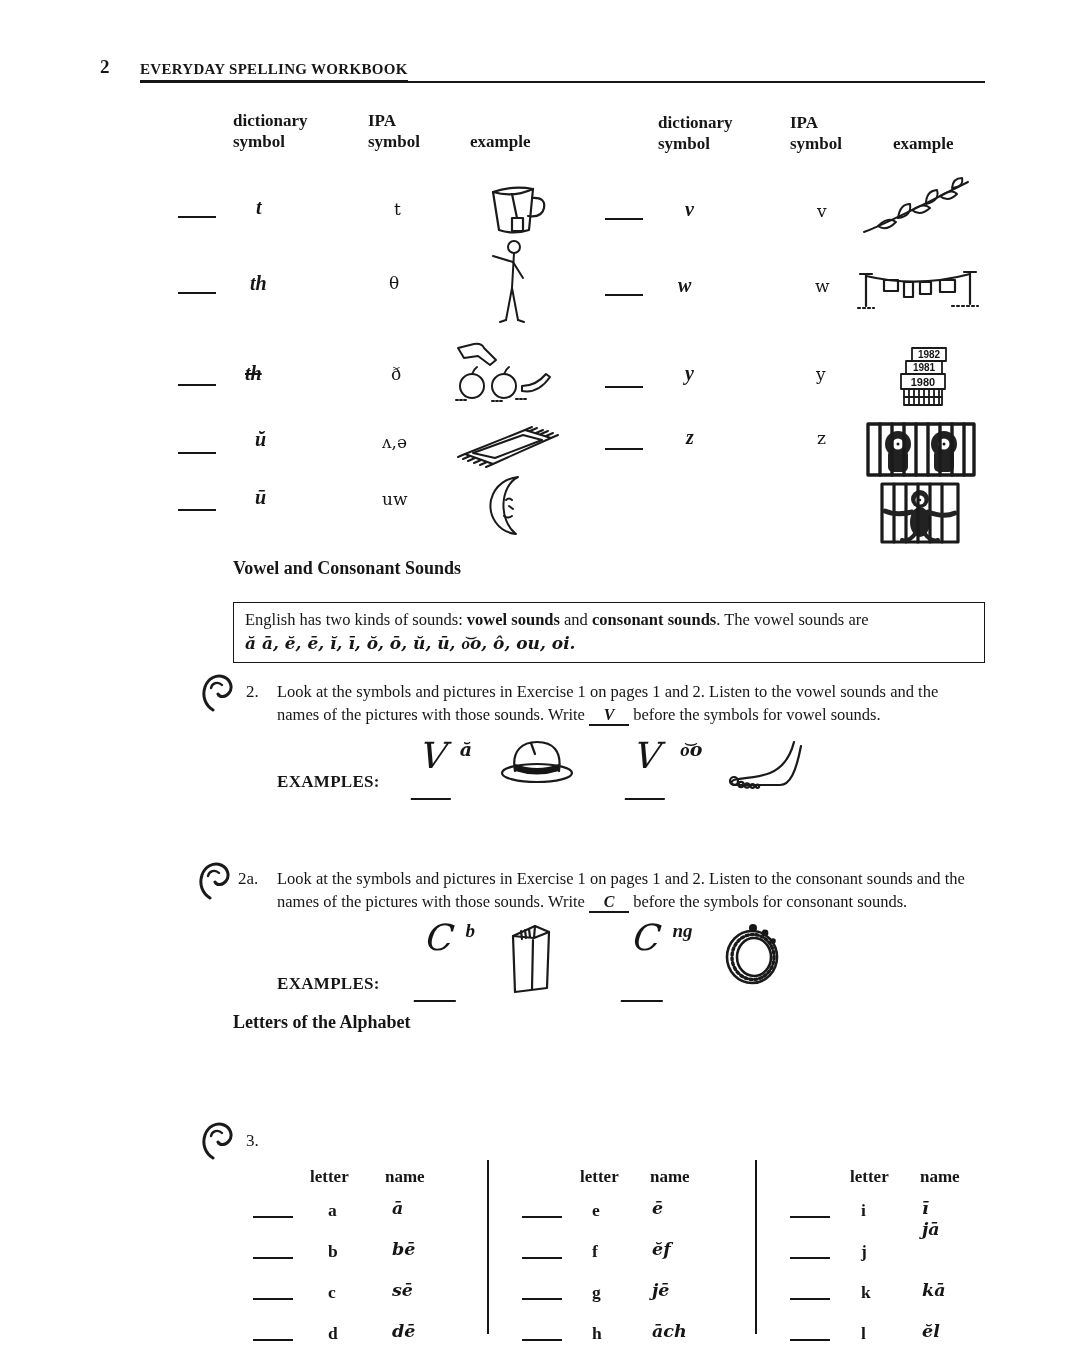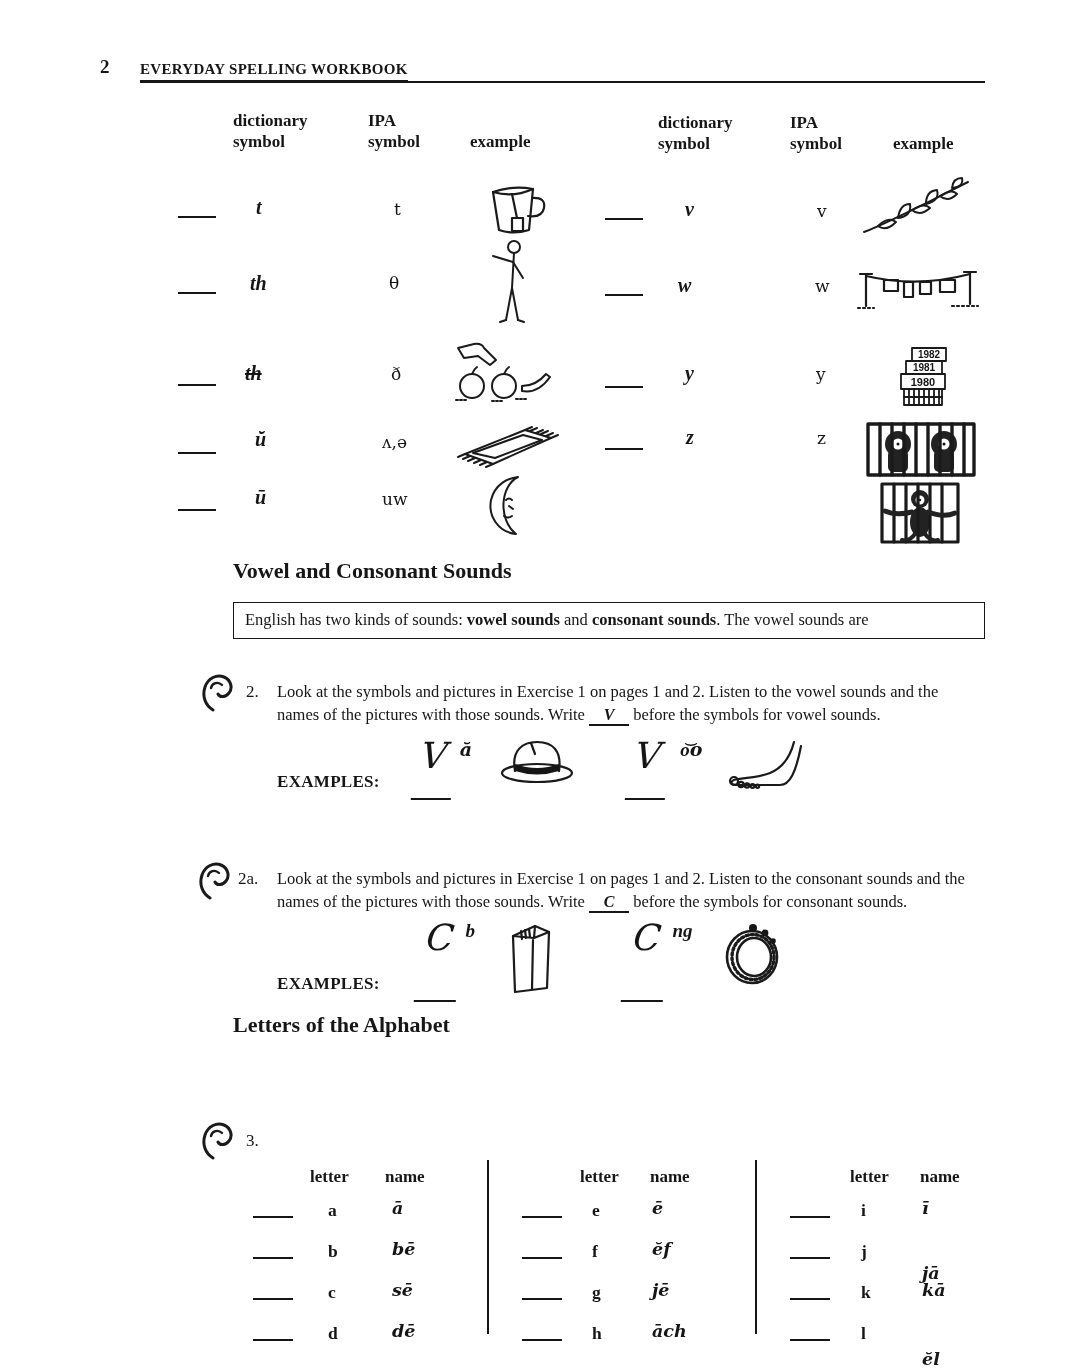--- a/index.html
+++ b/index.html
@@ -5,21 +5,21 @@
   html,body{margin:0;padding:0;background:#e8e8e8;}
   .page{position:relative;width:1066px;height:1368px;background:#ffffff;margin:0 auto;
         font-family:"Liberation Serif","DejaVu Serif",serif;color:#161616;overflow:hidden;}
   .abs{position:absolute;}
   .hdr{font-weight:700;font-size:17px;line-height:1.25;}
   .dict{font-weight:700;font-style:italic;font-size:20px;}
   .ipa{font-family:"DejaVu Serif",serif;font-size:17px;}
   .blank{display:inline-block;height:0;border-bottom:2px solid #161616;}
   .w38{width:38px;} .w40{width:40px;}
   .strike{text-decoration:line-through;}
-  .sec-heading{font-weight:700;font-size:22px;}
+  .sec-heading{font-weight:700;font-size:18px;}
   .box{border:1.6px solid #161616;padding:6px 11px;font-size:16.5px;line-height:1.38;background:#fff;}
   .box b{font-weight:700;}
   .ex-num{font-size:17px;}
   .ex-text{font-size:16.5px;line-height:1.42;}
   .inline-blank{display:inline-block;width:40px;text-align:center;border-bottom:2.2px solid #161616;
                 font-style:italic;font-weight:700;font-size:16px;line-height:0.9;padding-bottom:1px;}
   .examples-row{display:flex;}
   .examples-label{font-weight:700;font-size:17px;letter-spacing:.3px;align-self:flex-end;padding-bottom:8px;}
   .script-blank{display:inline-block;border-bottom:2.6px solid #161616;padding:0 8px 0 6px;
                 font-family:"DejaVu Serif",serif;font-style:italic;font-size:36px;line-height:1;
@@ -209,20 +209,21 @@
     </g>
     <g stroke="#222" stroke-width="4" fill="none" stroke-linecap="round">
       <path d="M37 52 Q31 60 24 58 M47 52 Q53 60 60 58"></path>
     </g>
   </svg>
 
   <div class="abs sec-heading" style="left:233px;top:558px;">Vowel and Consonant Sounds</div>
 
   <div class="abs box" style="left:233px;top:602px;width:728px;">
     <span>English has two kinds of sounds: </span><b>vowel sounds</b><span> and </span><b>consonant sounds</b><span>. The vowel sounds are</span><br>
+    <span class="bi" style="font-family:'DejaVu Serif',serif;font-size:17px;">ă ā, ĕ, ē, ĭ, ī, ŏ, ō, ŭ, ū, o͝o, ô, ou, oi.</span>
   </div>
 
   <svg class="abs" style="left:200px;top:674px;" width="34" height="40" viewBox="0 0 34 40">
     <g class="lineart" stroke-width="3">
       <path d="M13 36 C5 31 2 22 5 13 C8 4 17 0 24 3 C31 6 33 14 29 19 C26 23 20 24 18 20"></path>
     </g>
     <path d="M11 14 C12 9 18 7 22 11" class="lineart" stroke-width="2.4"></path>
   </svg>
   <div class="abs ex-num" style="left:246px;top:682px;">2.</div>
   <div class="abs ex-text" style="left:277px;top:680px;width:703px;">
@@ -338,21 +339,21 @@
   <span class="abs alpha-name" style="left:652px;top:1280px;">jē</span>
   <span class="abs blank w40" style="left:522px;top:1339px;"></span>
   <span class="abs alpha-letter" style="left:592px;top:1323px;">h</span>
   <span class="abs alpha-name" style="left:652px;top:1321px;">āch</span>
 
   <span class="abs blank w40" style="left:790px;top:1216px;"></span>
   <span class="abs alpha-letter" style="left:861px;top:1200px;">i</span>
   <span class="abs alpha-name" style="left:922px;top:1198px;">ī</span>
   <span class="abs blank w40" style="left:790px;top:1257px;"></span>
   <span class="abs alpha-letter" style="left:861px;top:1241px;">j</span>
-  <span class="abs alpha-name" style="left:922px;top:1263px;">jā</span>
+  <span class="abs alpha-name" style="left:922px;top:1219px;">jā</span>
   <span class="abs blank w40" style="left:790px;top:1298px;"></span>
   <span class="abs alpha-letter" style="left:861px;top:1282px;">k</span>
   <span class="abs alpha-name" style="left:922px;top:1280px;">kā</span>
   <span class="abs blank w40" style="left:790px;top:1339px;"></span>
   <span class="abs alpha-letter" style="left:861px;top:1323px;">l</span>
-  <span class="abs alpha-name" style="left:922px;top:1321px;margin-top:28px;">ĕl</span>
+  <span class="abs alpha-name" style="left:922px;top:1321px;">ĕl</span>
 
 </div>
 
 </body></html>

